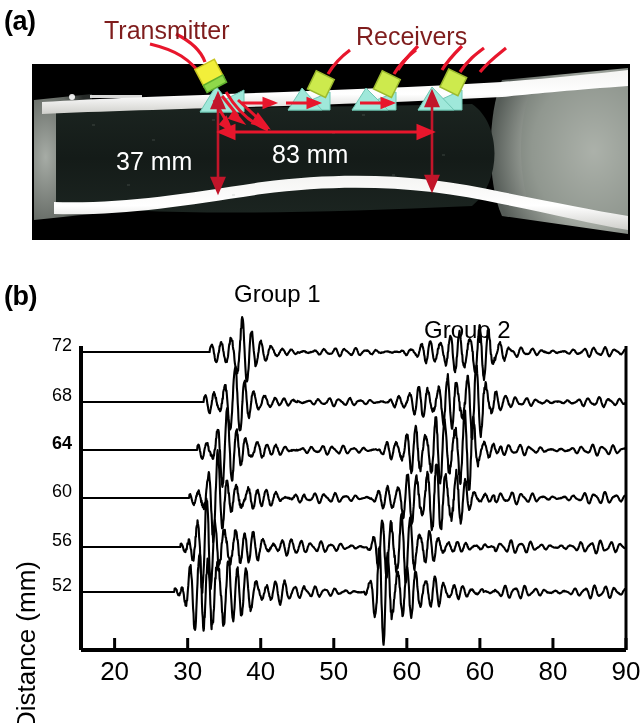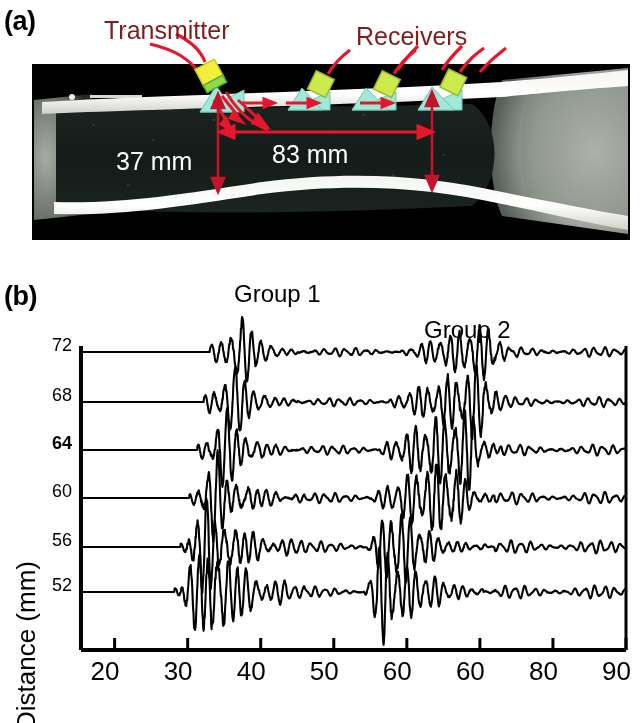--- a/index.html
+++ b/index.html
@@ -71,21 +71,21 @@
   }
   .ytick-label{
     position:absolute;
     font-size:18px;color:#000;
     text-align:right;width:60px;
     font-family:"Liberation Sans", sans-serif;
   }
   .xtick-label{
     position:absolute;
     font-size:26px;color:#000;
-    text-align:left;width:48px;
+    text-align:center;width:48px;
     font-family:"Liberation Sans", sans-serif;
   }
   #plot-svg{position:absolute;left:0;top:0;}
 </style>
 </head>
 <body>
 
 <div id="panel-a">
 
   <div class="panel-label" id="panel-a-label">(a)</div>

